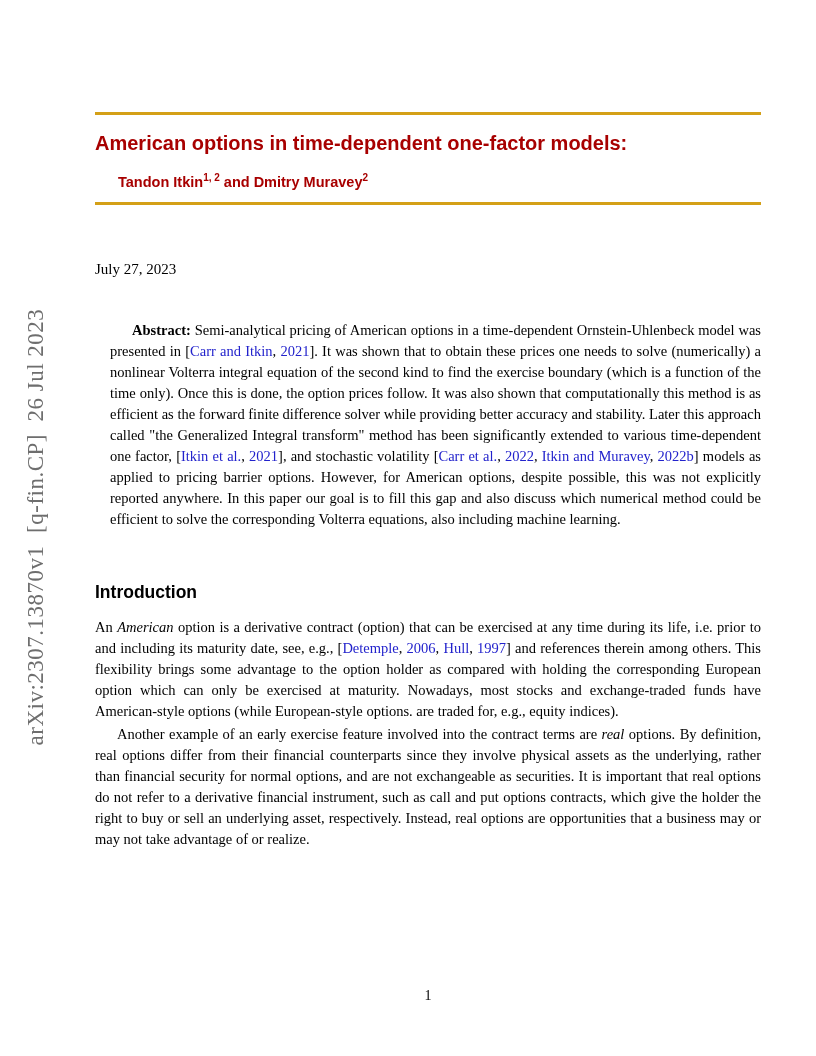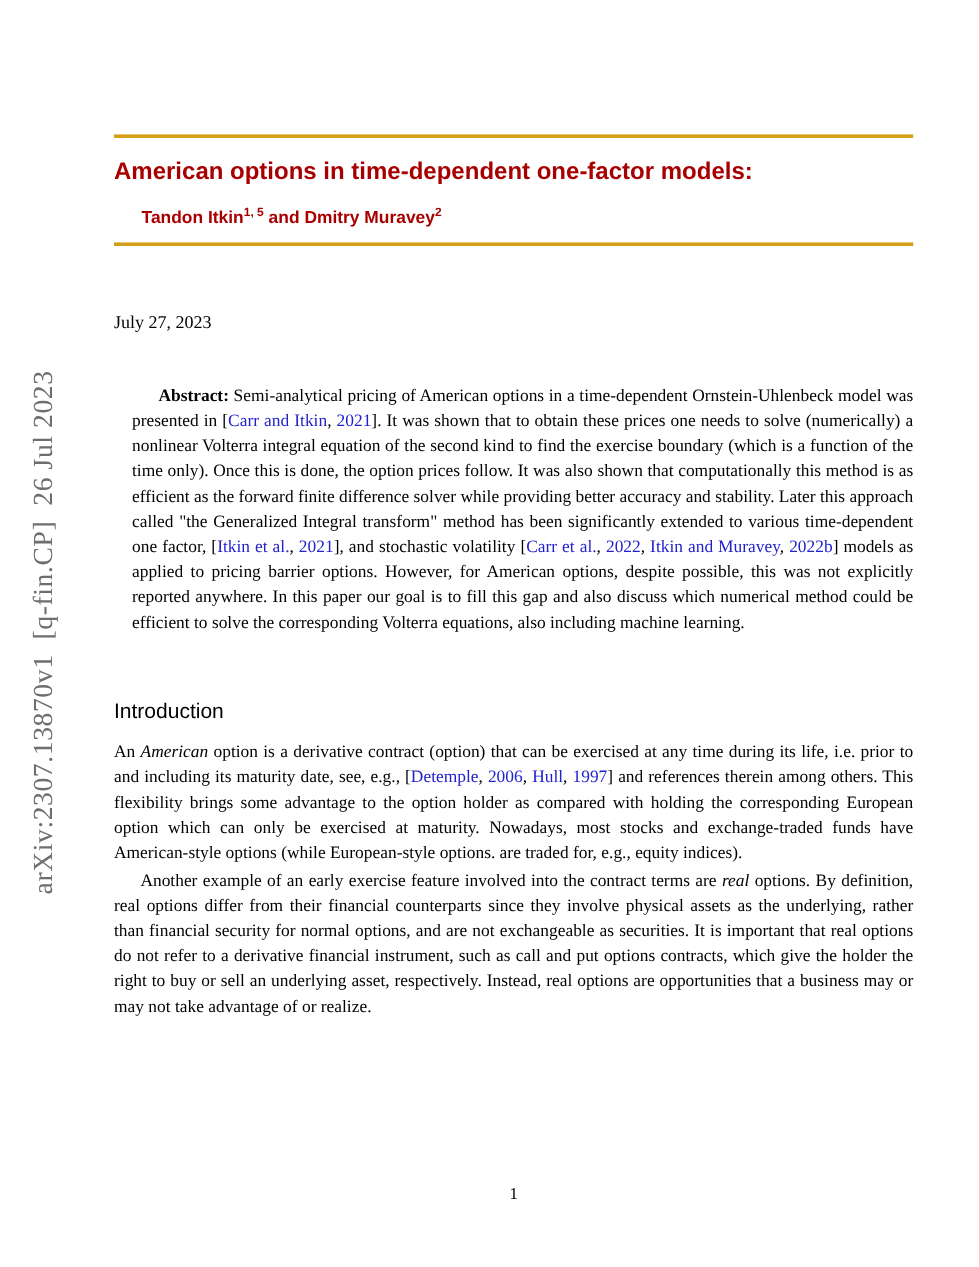--- a/index.html
+++ b/index.html
@@ -88,21 +88,21 @@
   .abstract {
     margin: 42px 0 0 15px;
     font-size: 14.5px;
     line-height: 1.45;
     text-align: justify;
     text-indent: 22px;
   }
   h3.section-heading {
     margin: 52px 0 0 0;
     font-family: "Liberation Sans", sans-serif;
-    font-weight: normal;
+    font-weight: bold;
     font-size: 17.5px;
     color: #000;
   }
   .body-par {
     margin: 14px 0 0 0;
     font-size: 14.5px;
     line-height: 1.45;
     text-align: justify;
   }
   .body-par.indent { text-indent: 22px; margin-top: 2px; }
@@ -128,21 +128,21 @@
 
   <div class="arxiv-vertical">arXiv:2307.13870v1  [q-fin.CP]  26 Jul 2023</div>
 
   <div class="content">
 
     <div class="gold-rule rule-top"></div>
 
     <h1 class="paper-title">American options in time-dependent one-factor models:</h1>
 
 
-    <div class="authors"><span>Tandon Itkin</span><sup>1, 5</sup><span> and Dmitry Muravey</span><sup>2</sup></div>
+    <div class="authors"><span>Tandon Itkin</span><sup>1, 2</sup><span> and Dmitry Muravey</span><sup>2</sup></div>
 
 
     <div class="gold-rule rule-mid"></div>
 
     <div class="date">July 27, 2023</div>
 
     <p class="abstract"><span class="seg-b">Abstract:</span><span> Semi-analytical pricing of American options in a time-dependent Ornstein-Uhlenbeck model was presented in [</span><span class="seg-a">Carr and Itkin</span><span>, </span><span class="seg-a">2021</span><span>]. It was shown that to obtain these prices one needs to solve (numerically) a nonlinear Volterra integral equation of the second kind to find the exercise boundary (which is a function of the time only). Once this is done, the option prices follow. It was also shown that computationally this method is as efficient as the forward finite difference solver while providing better accuracy and stability. Later this approach called "the Generalized Integral transform" method has been significantly extended to various time-dependent one factor, [</span><span class="seg-a">Itkin et al.</span><span>, </span><span class="seg-a">2021</span><span>], and stochastic volatility [</span><span class="seg-a">Carr et al.</span><span>, </span><span class="seg-a">2022</span><span>, </span><span class="seg-a">Itkin and Muravey</span><span>, </span><span class="seg-a">2022b</span><span>] models as applied to pricing barrier options. However, for American options, despite possible, this was not explicitly reported anywhere. In this paper our goal is to fill this gap and also discuss which numerical method could be efficient to solve the corresponding Volterra equations, also including machine learning.</span></p>
 
     <h3 class="section-heading">Introduction</h3>
 

